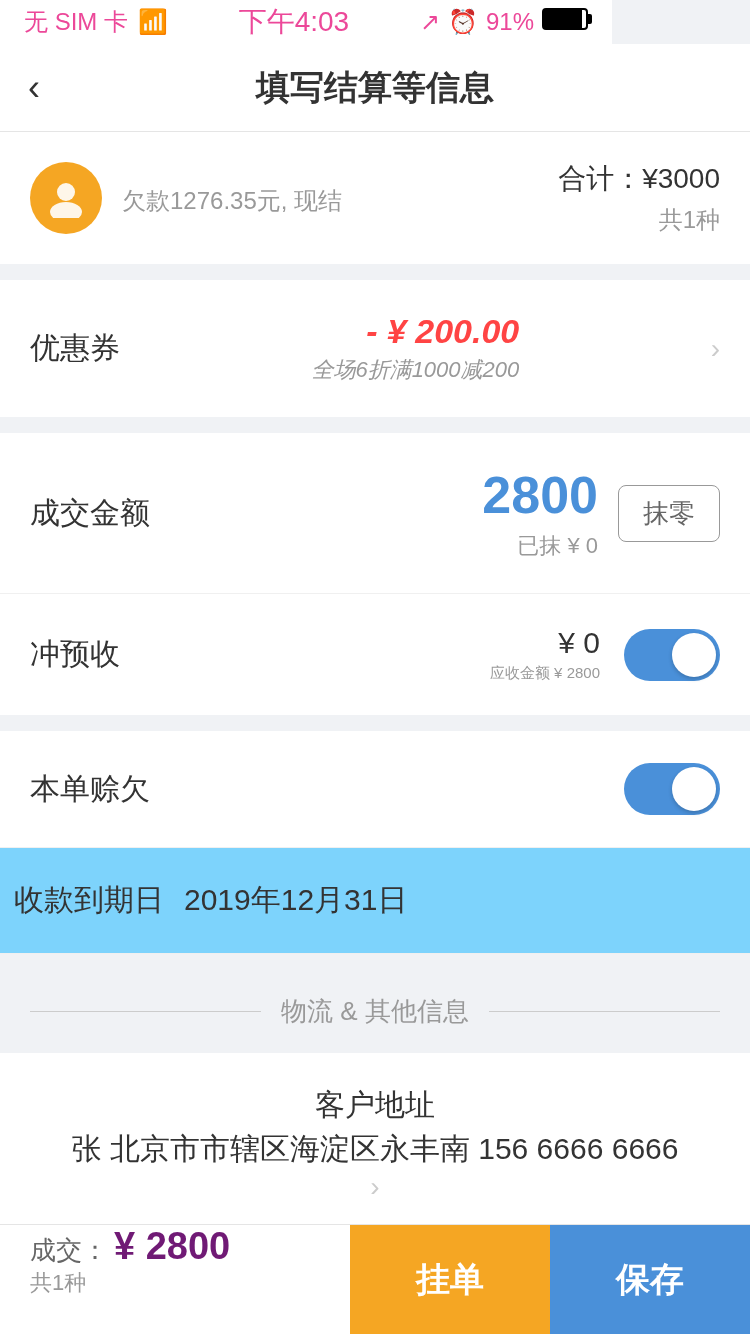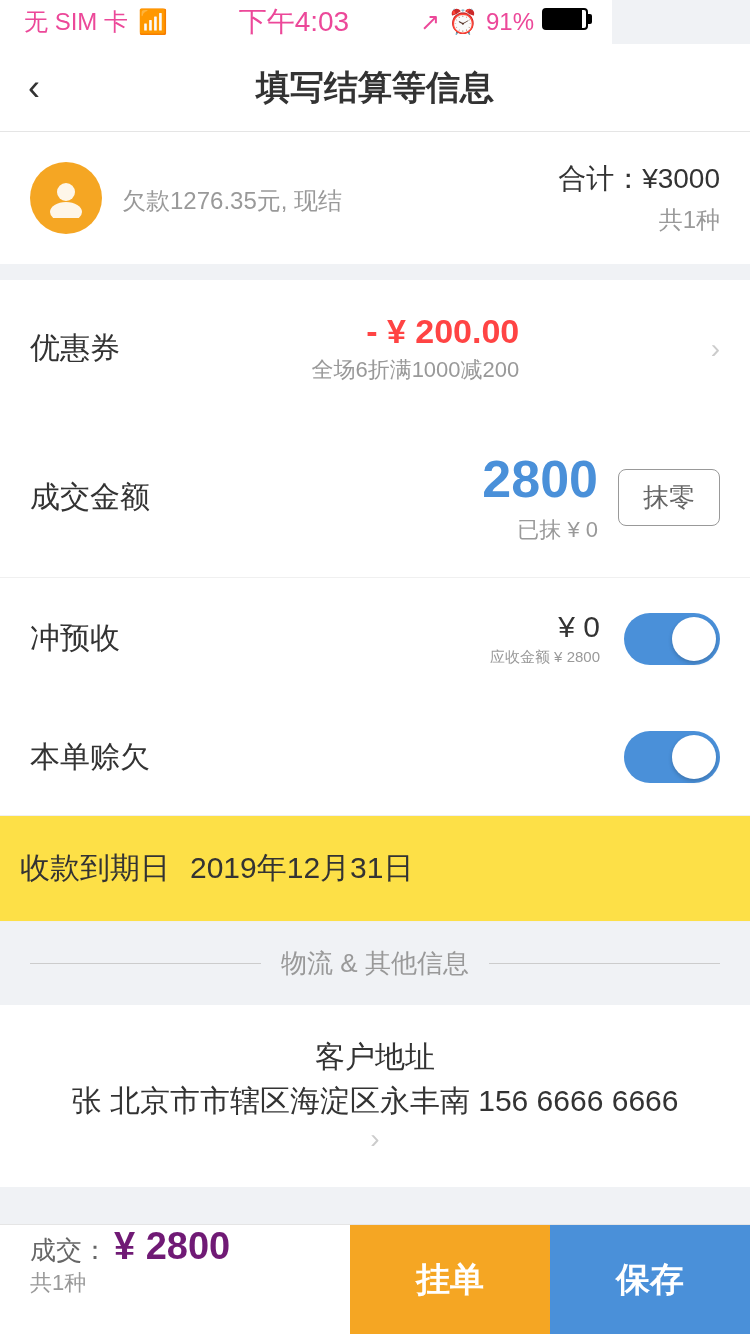--- a/index.html
+++ b/index.html
@@ -114,20 +114,21 @@
     }
     .customer-right .count {
       font-size: 24px;
       color: #999;
       margin-top: 6px;
     }
 
     
     .section {
       background: #fff;
+      margin-bottom: 16px;
     }
 
     .row {
       display: flex;
       align-items: center;
       justify-content: space-between;
       padding: 32px 30px;
       border-bottom: 1px solid #f0f0f0;
     }
     .row:last-child {
@@ -208,22 +209,22 @@
     .chongyu-sub {
       font-size: 15px;
       color: #999;
       margin-top: 4px;
     }
 
     
     .due-date-row {
       display: flex;
       align-items: center;
-      padding: 32px 20px;
-      background: #fde047;
+      padding: 32px 14px;
+      background: #7dd3fc;
       border-bottom: 1px solid #f0f0f0;
     }
     .due-date-label {
       font-size: 30px;
       color: #333;
       margin-right: 20px;
     }
     .due-date-value {
       font-size: 30px;
       color: #333;
@@ -377,21 +378,21 @@
     </div>
     <div class="customer-right">
       <div class="total">合计：¥3000</div>
       <div class="count">共1种</div>
     </div>
   </div>
 
   <div class="section">
     <div class="row">
       <div class="row-label">优惠券</div>
-      <div style="text-align:right;">
+      <div style="text-align:right;font-style:italic;">
         <div class="coupon-value">- ¥ 200.00</div>
         <div class="coupon-desc">全场6折满1000减200</div>
       </div>
       <div class="chevron">›</div>
     </div>
   </div>
 
   <div class="section">
 
     <div class="row">

